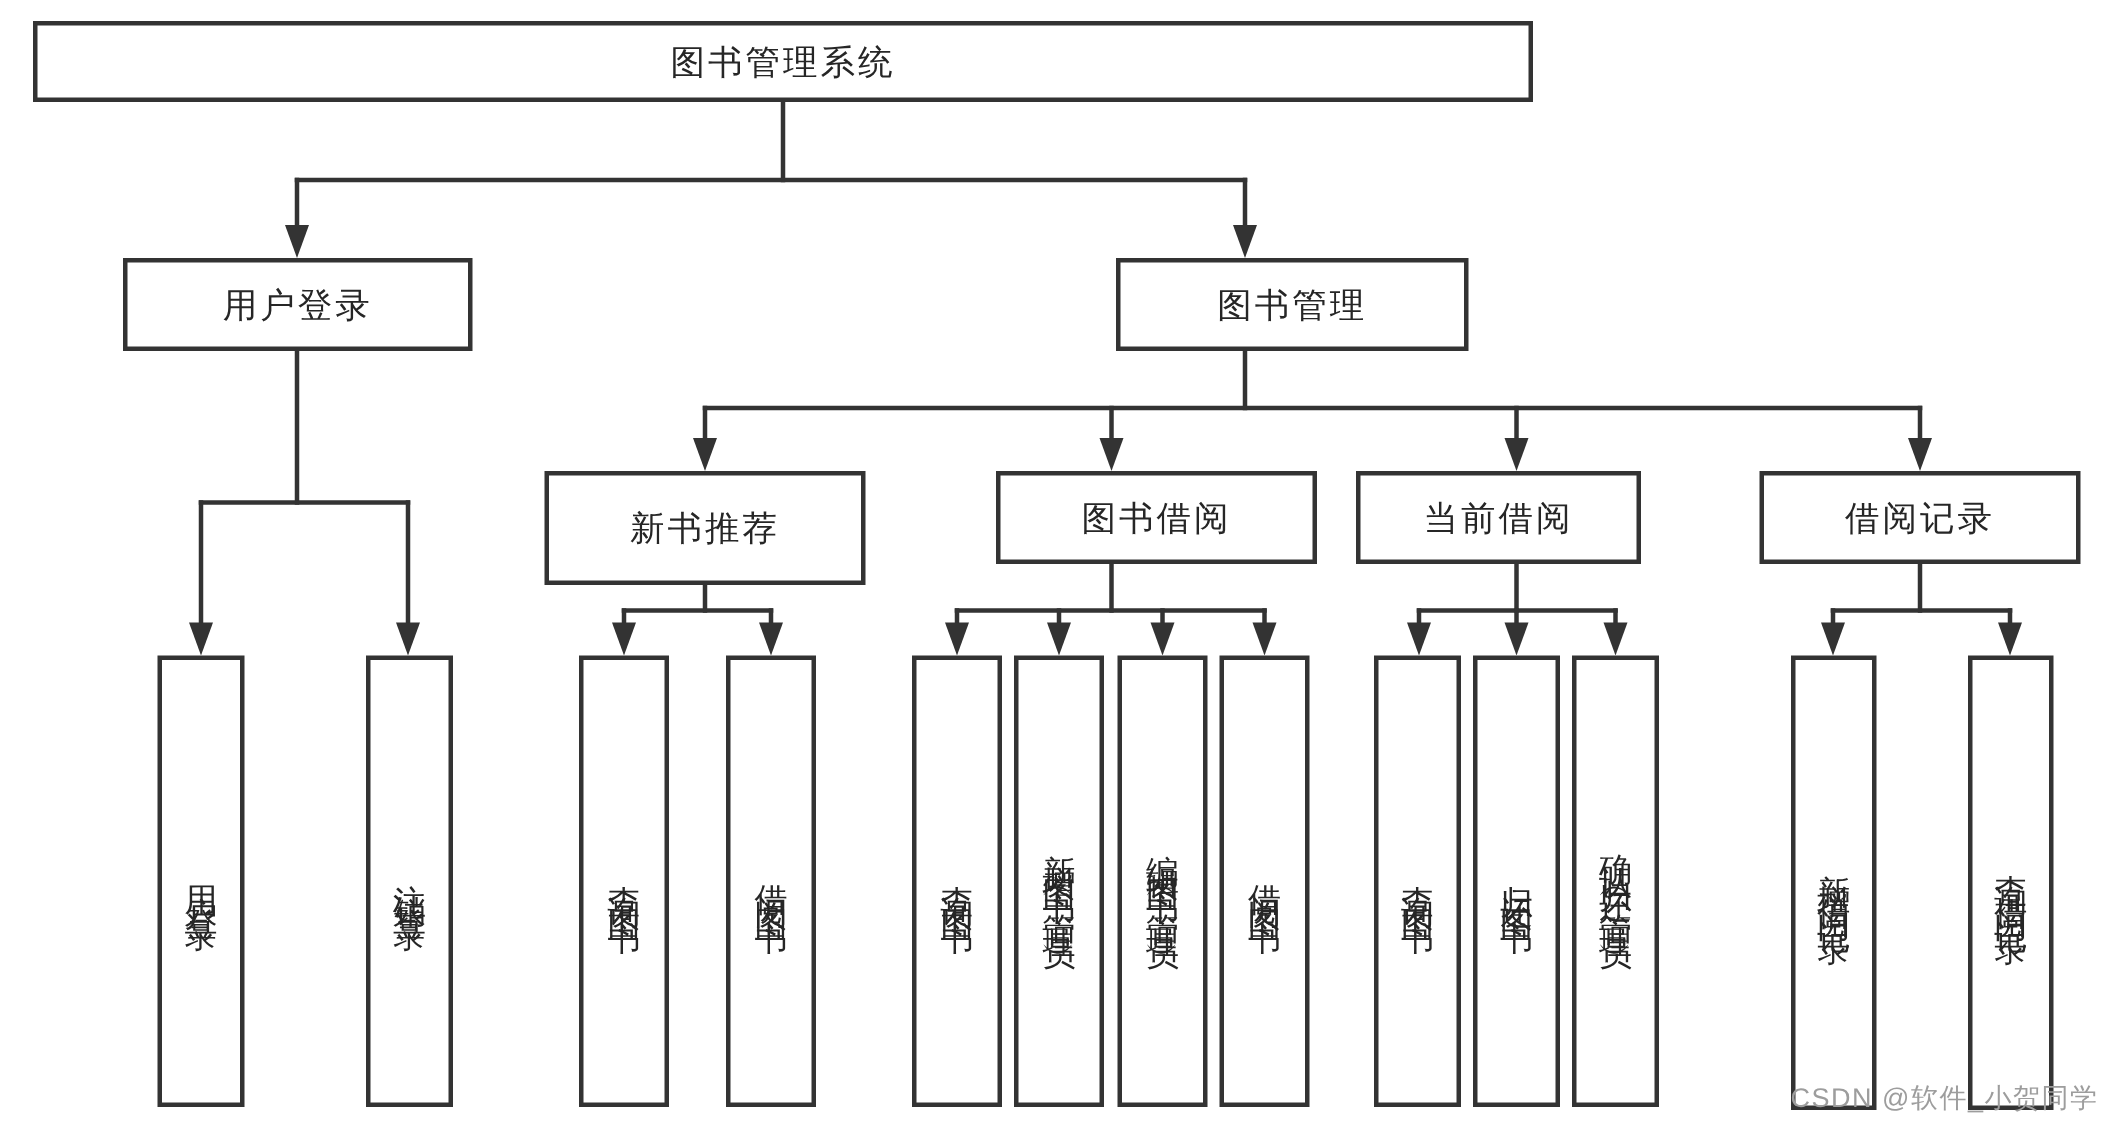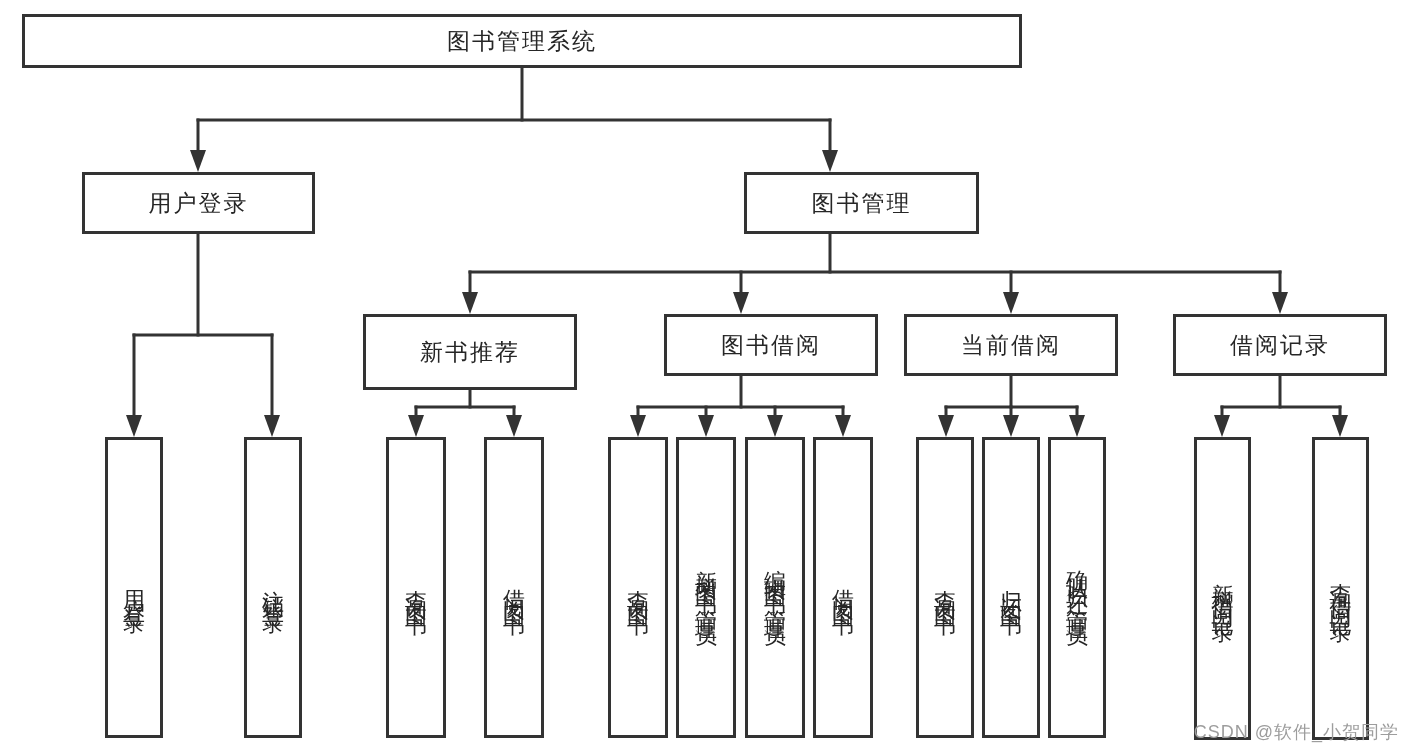--- a/index.html
+++ b/index.html
@@ -117,21 +117,21 @@
       <polygon points="1340,437 1332,415 1348,415" fill="#333333"></polygon>
     </svg>
 
   <div class="box hbox" style="left:22px; top:14px; width:1000px; height:54px;">图书管理系统</div>
 
   <div class="box hbox" style="left:82px; top:172px; width:233px; height:62px;">用户登录</div>
   <div class="box hbox" style="left:744px; top:172px; width:235px; height:62px;">图书管理</div>
 
   <div class="box hbox" style="left:363px; top:314px; width:214px; height:76px;">新书推荐</div>
   <div class="box hbox" style="left:634px; top:314px; width:214px; height:62px;margin-left:30px;">图书借阅</div>
-  <div class="box hbox" style="left:904px; top:314px; width:214px; height:62px;">当前借阅</div>
+  <div class="box hbox" style="left:904px; top:314px; width:190px; height:62px;">当前借阅</div>
   <div class="box hbox" style="left:1173px; top:314px; width:214px; height:62px;">借阅记录</div>
 
   <div class="box vbox" style="left:105px; top:437px; width:58px; height:301px;">用户登录</div>
   <div class="box vbox" style="left:244px; top:437px; width:58px; height:301px;">注销登录</div>
 
   <div class="box vbox" style="left:386px; top:437px; width:60px; height:301px;">查询图书</div>
   <div class="box vbox" style="left:484px; top:437px; width:60px; height:301px;">借阅图书</div>
 
   <div class="box vbox" style="left:608px; top:437px; width:60px; height:301px;">查询图书</div>
   <div class="box vbox" style="left:676px; top:437px; width:60px; height:301px;">新增图书（管理员）</div>

